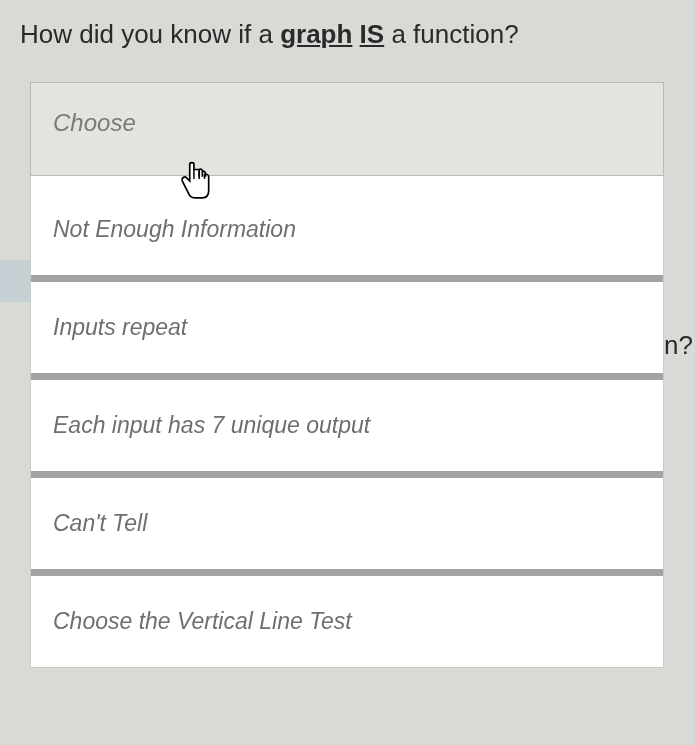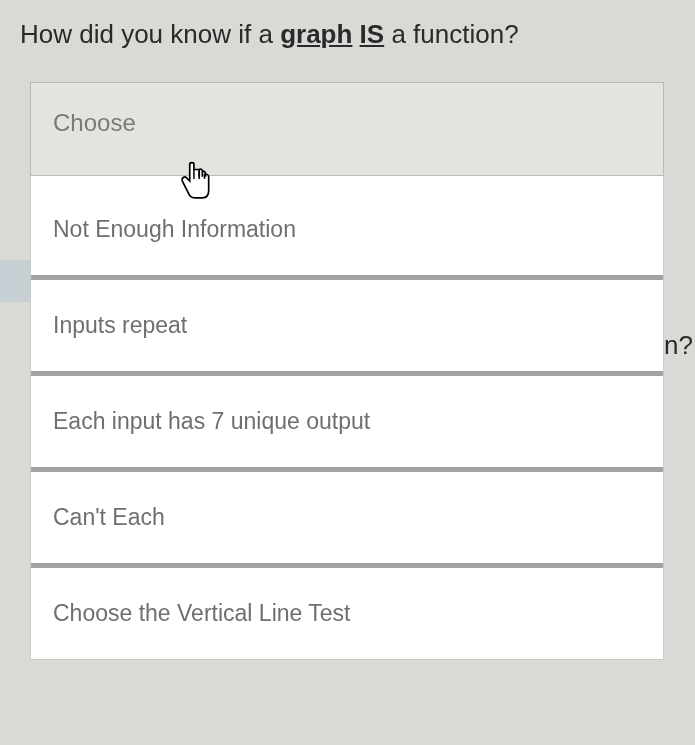--- a/index.html
+++ b/index.html
@@ -25,41 +25,42 @@
       line-height: 1.3;
     }
     .question .emph {
       font-weight: bold;
       text-decoration: underline;
     }
     .dropdown-wrapper {
       position: relative;
       margin-left: 10px;
       margin-right: 0;
+      font-style: italic;
     }
     .dropdown-selected {
       border: 1px solid #b8bab4;
       background: #e2e4de;
       padding: 26px 22px 38px 22px;
       font-size: 24px;
       color: #7a7a78;
       cursor: pointer;
     }
     .dropdown-list {
       background: #ffffff;
       border-left: 1px solid #c9cbc5;
       border-right: 1px solid #c9cbc5;
       border-bottom: 1px solid #c9cbc5;
     }
     .dropdown-item {
       padding: 32px 22px;
       font-size: 23px;
       color: #6f6f6c;
       cursor: pointer;
-      border-top: 5px solid #a3a3a3;
+      border-top: 7px solid #a3a3a3;
     }
     .dropdown-item:first-child {
       border-top: none;
       padding-top: 40px;
     }
     .pointer-cursor {
       position: absolute;
       top: 160px;
       left: 178px;
       width: 34px;
@@ -94,21 +95,21 @@
   </div>
 
   <div class="dropdown-wrapper">
     <div class="dropdown-selected">
       <span>Choose</span>
     </div>
     <div class="dropdown-list">
       <div class="dropdown-item">Not Enough Information</div>
       <div class="dropdown-item">Inputs repeat</div>
       <div class="dropdown-item">Each input has 7 unique output</div>
-      <div class="dropdown-item">Can't Each</div>
+      <div class="dropdown-item">Can't Tell</div>
       <div class="dropdown-item">Choose the Vertical Line Test</div>
     </div>
   </div>
 </div>
 
 <div class="pointer-cursor">
   <svg viewBox="0 0 32 38" width="34" height="40">
     <path d="M 11 4 L 11 20 L 8 17 C 6 15 3 17 4 20 L 10 32 C 11 35 14 36 17 36 L 23 36 C 27 36 29 33 29 29 L 29 16 C 29 14 27 13 26 14 L 26 16 L 26 13 C 26 11 24 10 23 11 L 23 16 L 23 11 C 23 9 21 8 20 9 L 20 16 L 20 9 L 15 9 L 15 4 C 15 2 11 2 11 4 Z" fill="#ffffff" stroke="#000000" stroke-width="1.6"></path>
     <line x1="15" y1="9" x2="15" y2="18" stroke="#000" stroke-width="1.4"></line>
     <line x1="20" y1="10" x2="20" y2="18" stroke="#000" stroke-width="1.4"></line>

